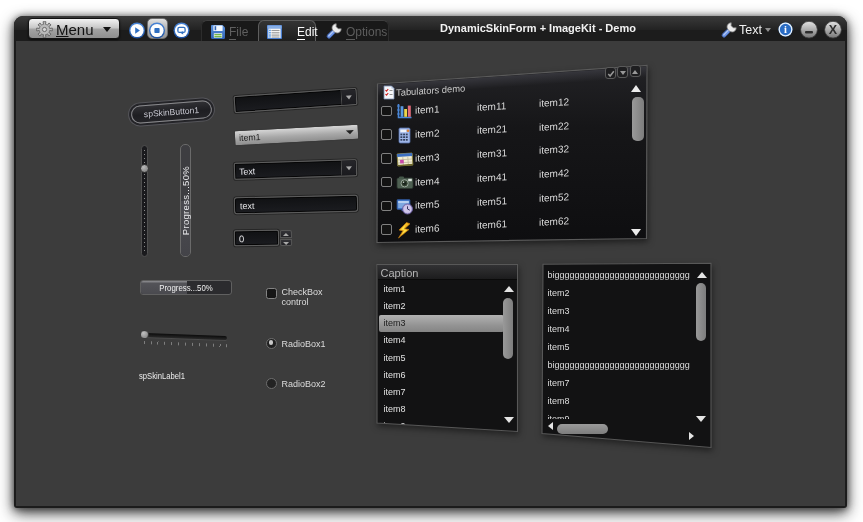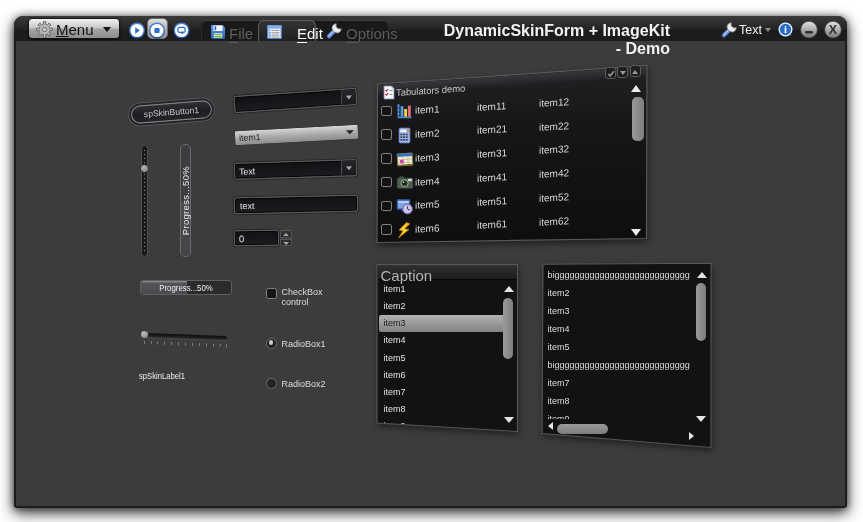--- a/index.html
+++ b/index.html
@@ -14,26 +14,26 @@
 
 #menubtn{left:28px;top:18px;width:92px;height:21px;border-radius:4px;
   background:linear-gradient(#f2f2f2,#c9c9c9 45%,#a2a2a2 55%,#8f8f8f);
   border:1px solid #141414;box-sizing:border-box;
   box-shadow:0 1px 2px rgba(0,0,0,.6);}
 #menubtn .txt{position:absolute;left:27px;top:2px;font-size:15px;color:#111;}
 #menubtn .txt u{text-decoration:underline;}
 #menubtn .arr{position:absolute;right:8px;top:8px;width:0;height:0;
   border-left:4.5px solid transparent;border-right:4.5px solid transparent;
   border-top:5px solid #111;}
-.tabtxt{font-size:15px;}
+.tabtxt{font-size:12px;}
 #tabstrip{left:201px;top:20px;width:188px;height:21px;background:#191919;
   border-radius:6px 6px 0 0;border-top:1px solid #3e3e3e;border-left:1px solid #2c2c2c;border-right:1px solid #2c2c2c;box-sizing:border-box;}
 #edittab{left:258px;top:20px;width:58px;height:21px;border-radius:6px 6px 0 0;
   background:linear-gradient(#343434,#1e1e1e);border:1px solid #5e5e5e;border-bottom:none;box-sizing:border-box;}
-#title{left:440px;top:22px;width:230px;text-align:right;font-size:16px;font-weight:bold;color:#f2f2f2;}
+#title{left:440px;top:22px;width:230px;text-align:left;font-size:11px;font-weight:bold;color:#f2f2f2;}
 
 .darkfield{background:linear-gradient(#101113,#1b1c20);border:1px solid #5d5d5d;box-sizing:border-box;border-radius:2px;
   box-shadow:inset 0 0 0 1px #060606, 0 0 0 1px rgba(10,10,10,.45);}
 .tri-d{width:0;height:0;border-left:3.5px solid transparent;border-right:3.5px solid transparent;border-top:4px solid #a8a8a8;}
 .tri-u{width:0;height:0;border-left:3.5px solid transparent;border-right:3.5px solid transparent;border-bottom:4px solid #a8a8a8;}
 .sbthumb{background:linear-gradient(90deg,#999,#7d7d7d);border-radius:5px;}
 .item{font-size:9px;color:#dedede;position:absolute;white-space:nowrap;}
 .ritem{font-size:10px;color:#dadada;position:absolute;white-space:nowrap;transform:skewY(-3deg);}
 .tbtn{width:11px;height:12px;border-radius:3px;background:#1e1e20;border:1px solid #5a5a5a;box-sizing:border-box;}
 .cbx{position:absolute;width:10.5px;height:10.5px;border-radius:2px;background:#131313;border:1.5px solid #808080;box-sizing:border-box;}
@@ -372,21 +372,21 @@
       <div class="tri-u" style="margin:3.5px 0 0 1.5px;border-left-width:3.5px;border-right-width:3.5px;border-bottom-width:4px;border-bottom-color:#989898;"></div>
     </div>
 
   <svg class="abs" style="left:372px;top:260px;filter:drop-shadow(1px 3px 3px rgba(15,15,15,.6));" width="152" height="178" viewBox="0 0 152 178">
     <polygon points="5,4.5 145.5,4.5 145.5,171.5 5,163" fill="#121213" stroke="#585858" stroke-width="1.1"></polygon>
   </svg>
   <div id="listL" class="abs" style="left:372px;top:260px;width:152px;height:178px;
     clip-path:polygon(5.6px 5.1px,144.9px 5.1px,144.9px 170.9px,5.6px 162.4px);">
     <div class="abs" style="left:5.6px;top:5px;width:139.3px;height:13.5px;
       background:linear-gradient(#323234,#1c1c1d);border-bottom:1px solid #0a0a0a;"></div>
-    <div class="abs" style="left:8.5px;top:7px;font-size:15px;color:#b4b4b4;">Caption</div>
+    <div class="abs" style="left:8.5px;top:7px;font-size:11px;color:#b4b4b4;">Caption</div>
     <div class="abs" style="left:6.5px;top:55px;width:125px;height:16.5px;border-radius:2px;
       background:linear-gradient(#b2b2b2,#949494 60%,#848484);"></div>
     <div id="rowsL">
     <div class="item" style="left:11.5px;top:24.1px;color:#e2e2e2">item1</div>
     <div class="item" style="left:11.5px;top:41.2px;color:#e2e2e2">item2</div>
     <div class="item" style="left:11.5px;top:58.3px;color:#1d1d1d">item3</div>
     <div class="item" style="left:11.5px;top:75.4px;color:#e2e2e2">item4</div>
     <div class="item" style="left:11.5px;top:92.5px;color:#e2e2e2">item5</div>
     <div class="item" style="left:11.5px;top:109.6px;color:#e2e2e2">item6</div>
     <div class="item" style="left:11.5px;top:126.7px;color:#e2e2e2">item7</div>

